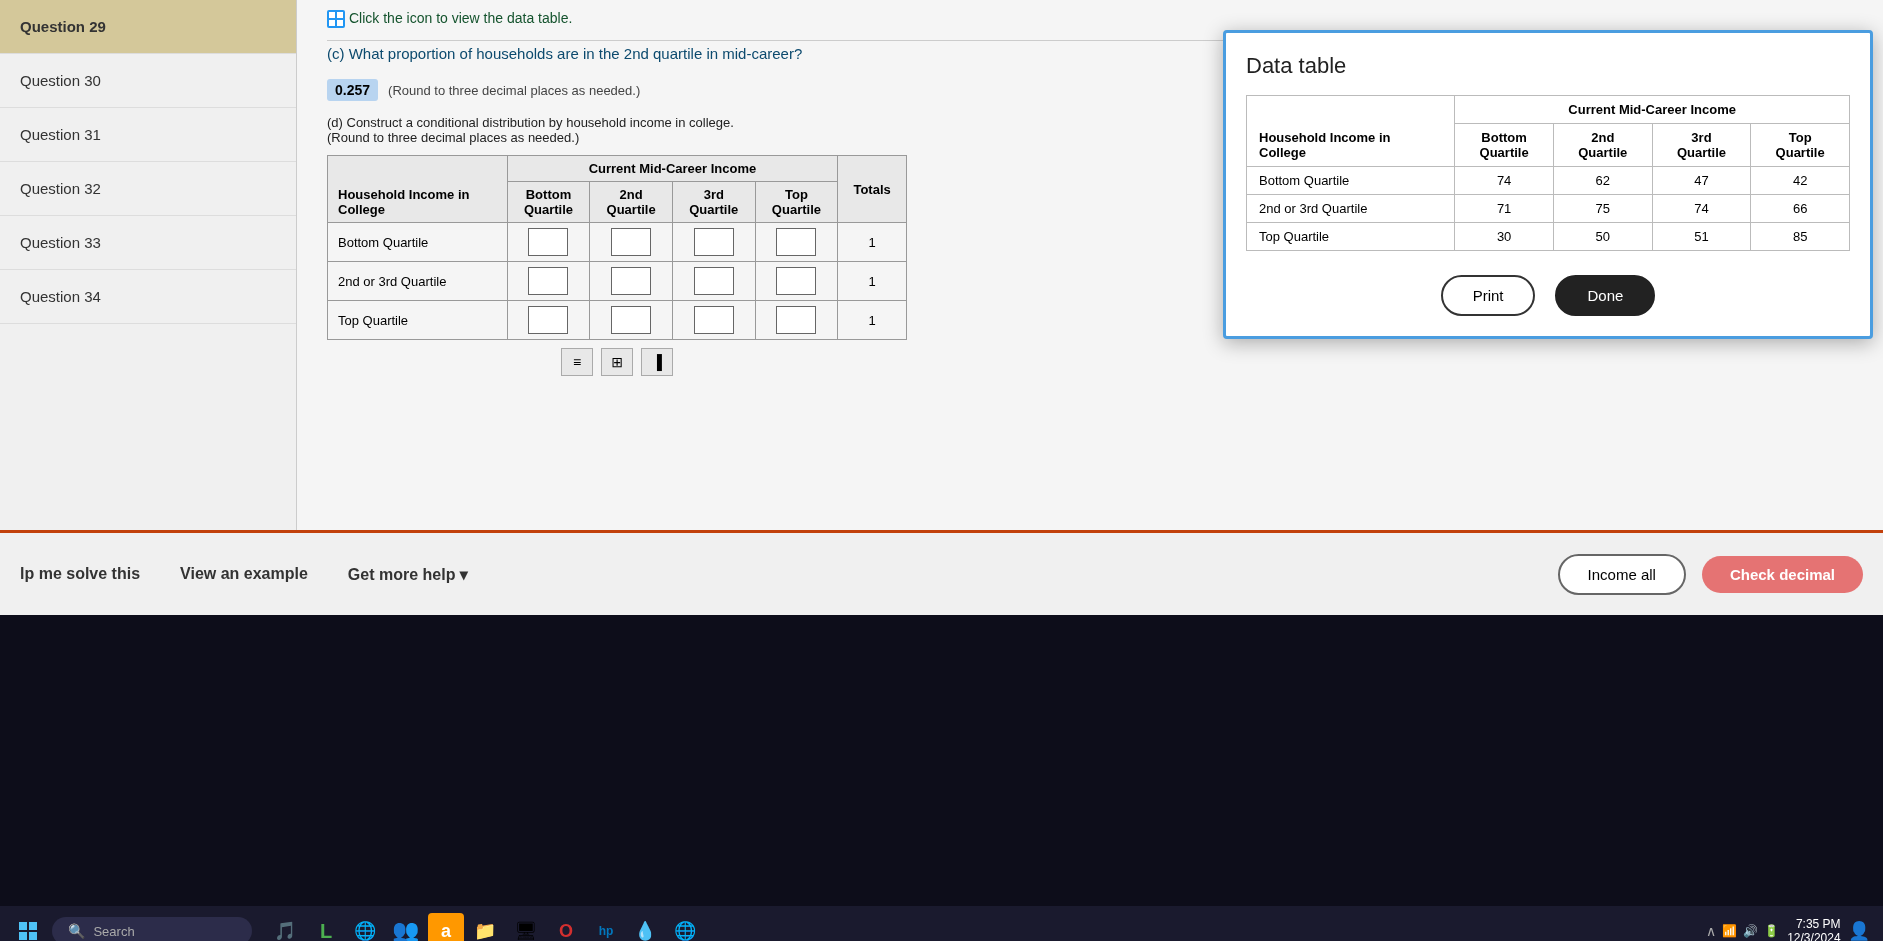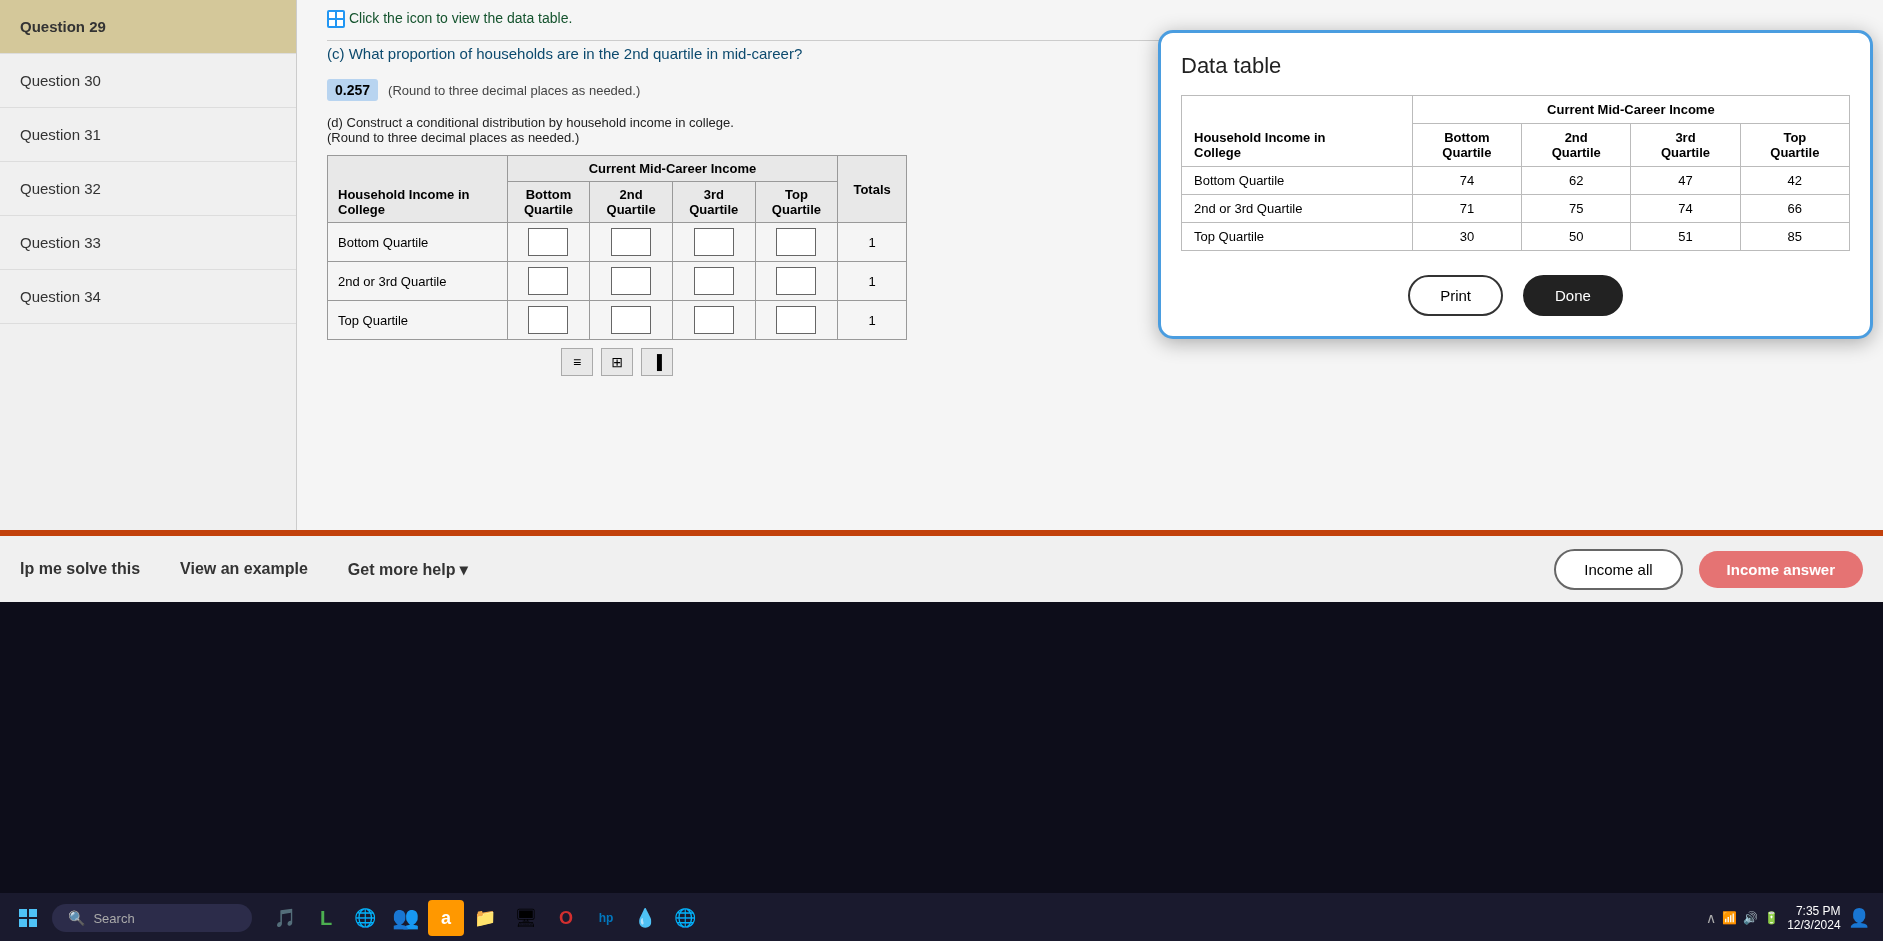--- a/index.html
+++ b/index.html
@@ -133,24 +133,24 @@
       align-items: center;
       justify-content: center;
       font-size: 14px;
     }
 
     
     .data-table-overlay {
       position: absolute;
       top: 30px;
       right: 10px;
-      width: 715px;
+      width: 650px;
       background: white;
       border: 3px solid #4a9de0;
-      border-radius: 15px;
+      border-radius: 4px;
       padding: 20px;
       z-index: 10;
       box-shadow: 0 4px 20px rgba(0,0,0,0.3);
     }
 
     .data-table-title {
       font-size: 22px;
       font-weight: normal;
       margin-bottom: 16px;
       color: #222;
@@ -204,26 +204,26 @@
       background: #222;
       color: white;
       border-radius: 25px;
       font-size: 15px;
       cursor: pointer;
     }
 
     
     .bottom-bar {
       background: #f0f0f0;
-      height: 72px;
+      height: 85px;
       display: flex;
       align-items: center;
       padding: 0 20px;
       gap: 40px;
-      border-top: 6px solid #c2410c;
+      border-top: 3px solid #c2410c;
     }
 
     .bottom-link {
       font-size: 16px;
       color: #333;
       cursor: pointer;
       text-decoration: none;
       font-weight: bold;
     }
 
@@ -500,21 +500,21 @@
     </div>
   </div>
 </div>
 
 <div class="bottom-bar">
   <a class="bottom-link">lp me solve this</a>
   <a class="bottom-link">View an example</a>
   <a class="bottom-link">Get more help ▾</a>
   <div class="bottom-right">
     <button class="btn-clear-all">Income all</button>
-    <button class="btn-check-answer">Income answer</button>
+    <button class="btn-check-answer">Check decimal</button>
   </div>
 </div>
 
 <div class="dark-area" style="height: 291px;">
 </div>
 
 <div class="taskbar">
   <div class="taskbar-left">
 
     <div class="win-btn">

